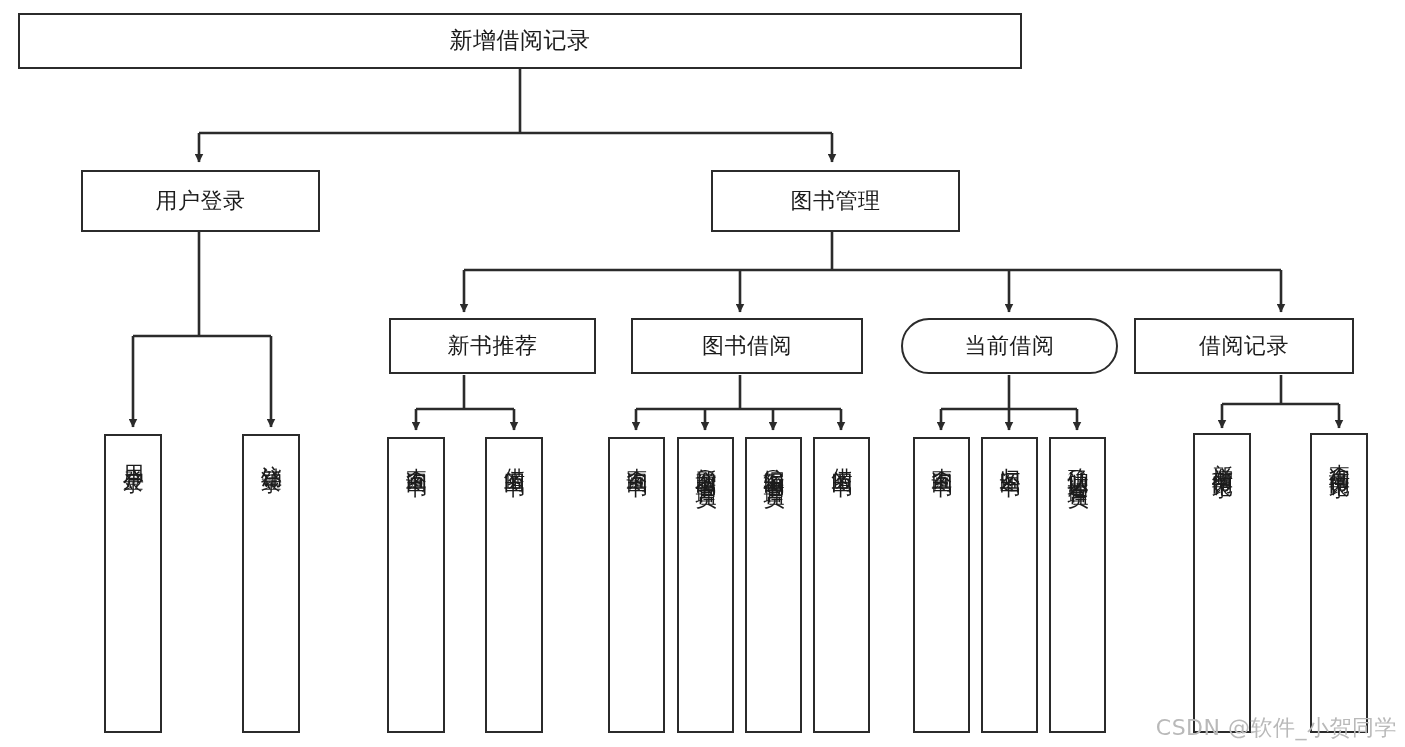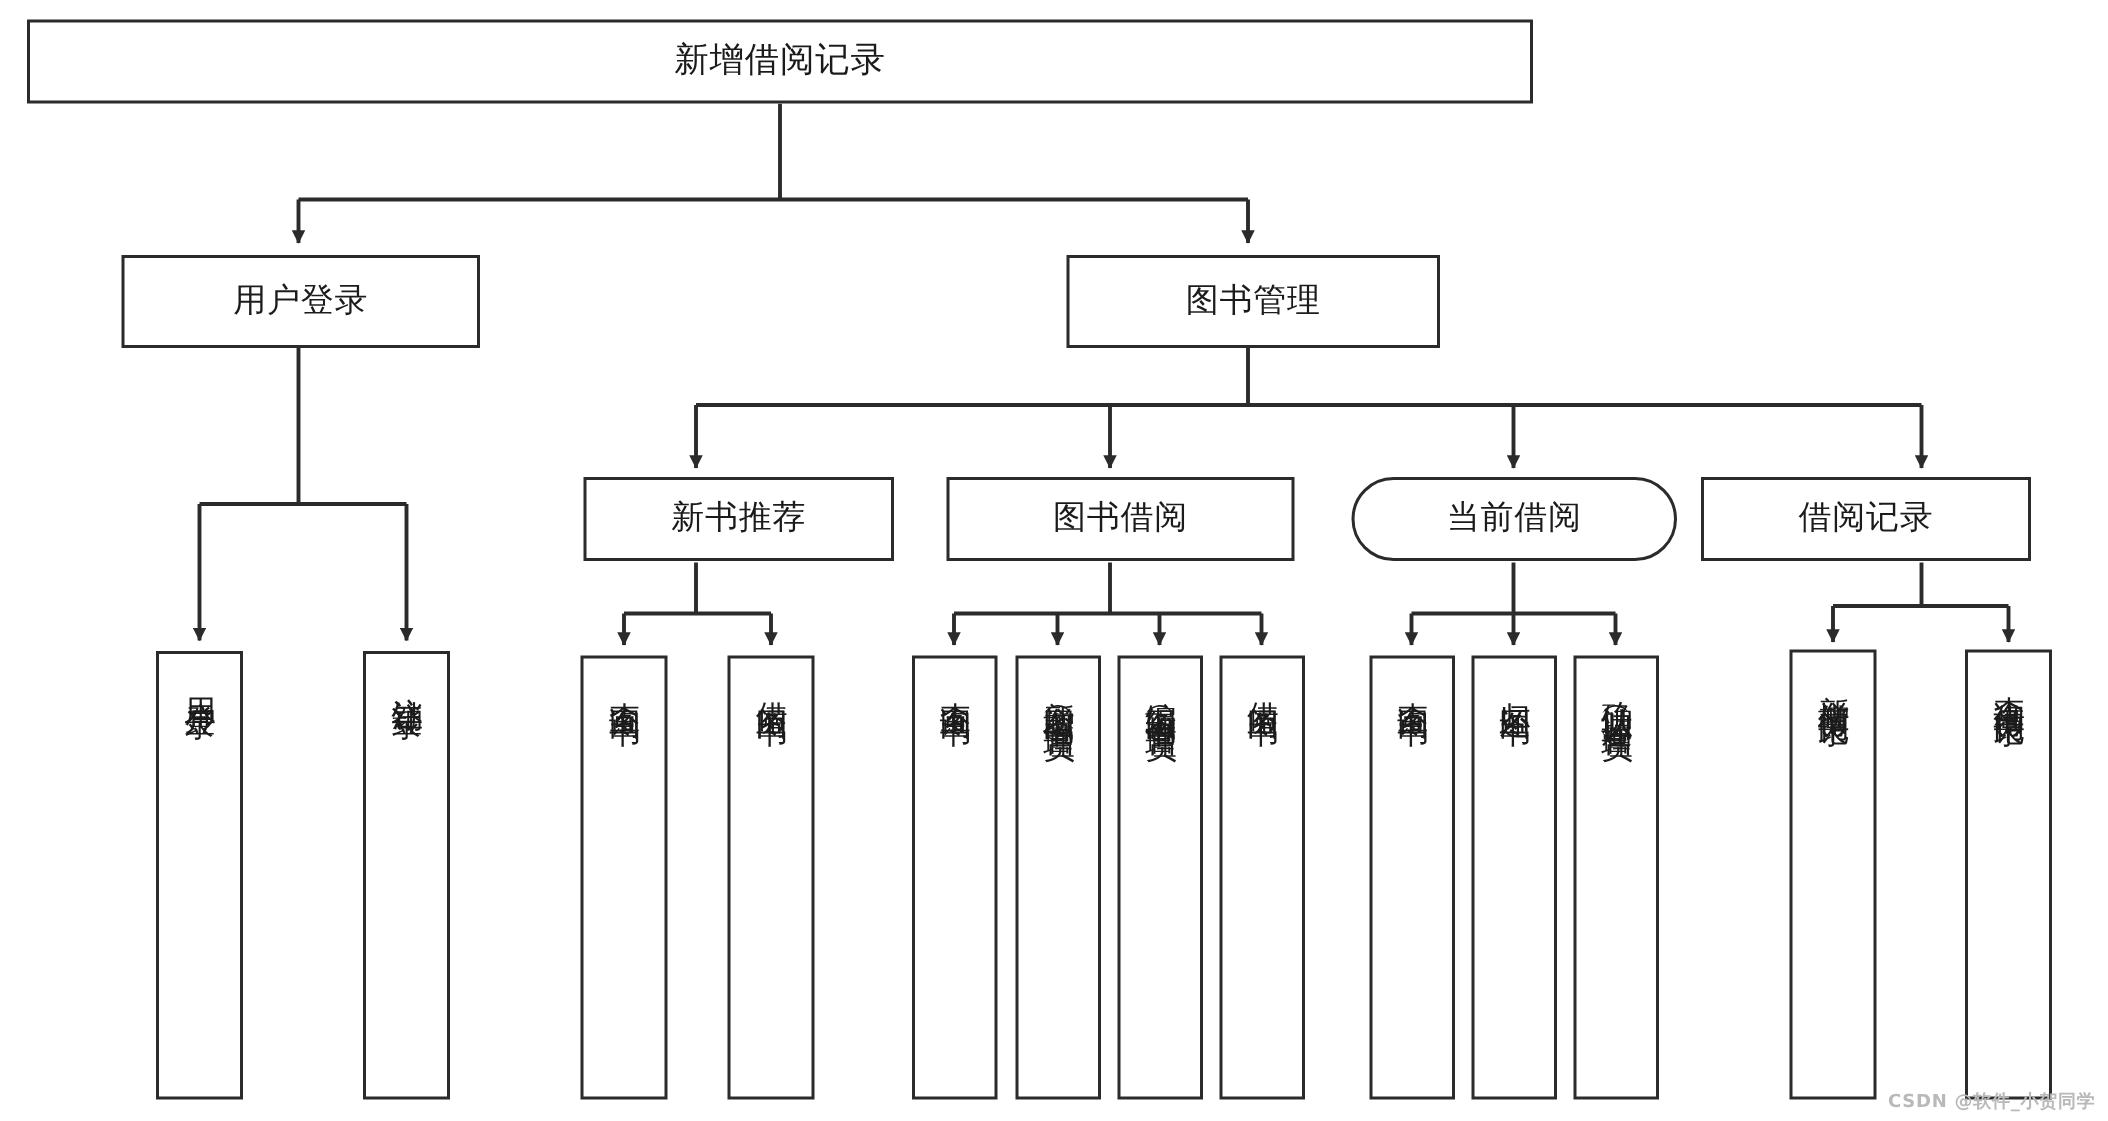--- a/index.html
+++ b/index.html
@@ -60,26 +60,25 @@
     text-orientation: upright;
     font-size: 21px;
     letter-spacing: 3px;
     line-height: 1;
     white-space: nowrap;
   }
   #watermark {
     position: absolute;
     right: 8px;
     bottom: 4px;
-    font-size: 12px;
+    font-size: 22px;
     color: #b9b9b9;
     letter-spacing: 0.5px;
     white-space: nowrap;
     font-family: "DejaVu Sans", "Liberation Sans", sans-serif;
-    font-weight: bold;
   }
 </style>
 </head>
 <body>
 
 <div id="diagram-canvas">
 
   <svg id="edges-layer" viewBox="0 0 1405 747" width="1405" height="747" xmlns="http://www.w3.org/2000/svg">
     <defs>
       <marker id="arrowhead" markerWidth="9" markerHeight="9" refX="8.5" refY="4.5" orient="auto" markerUnits="userSpaceOnUse">

